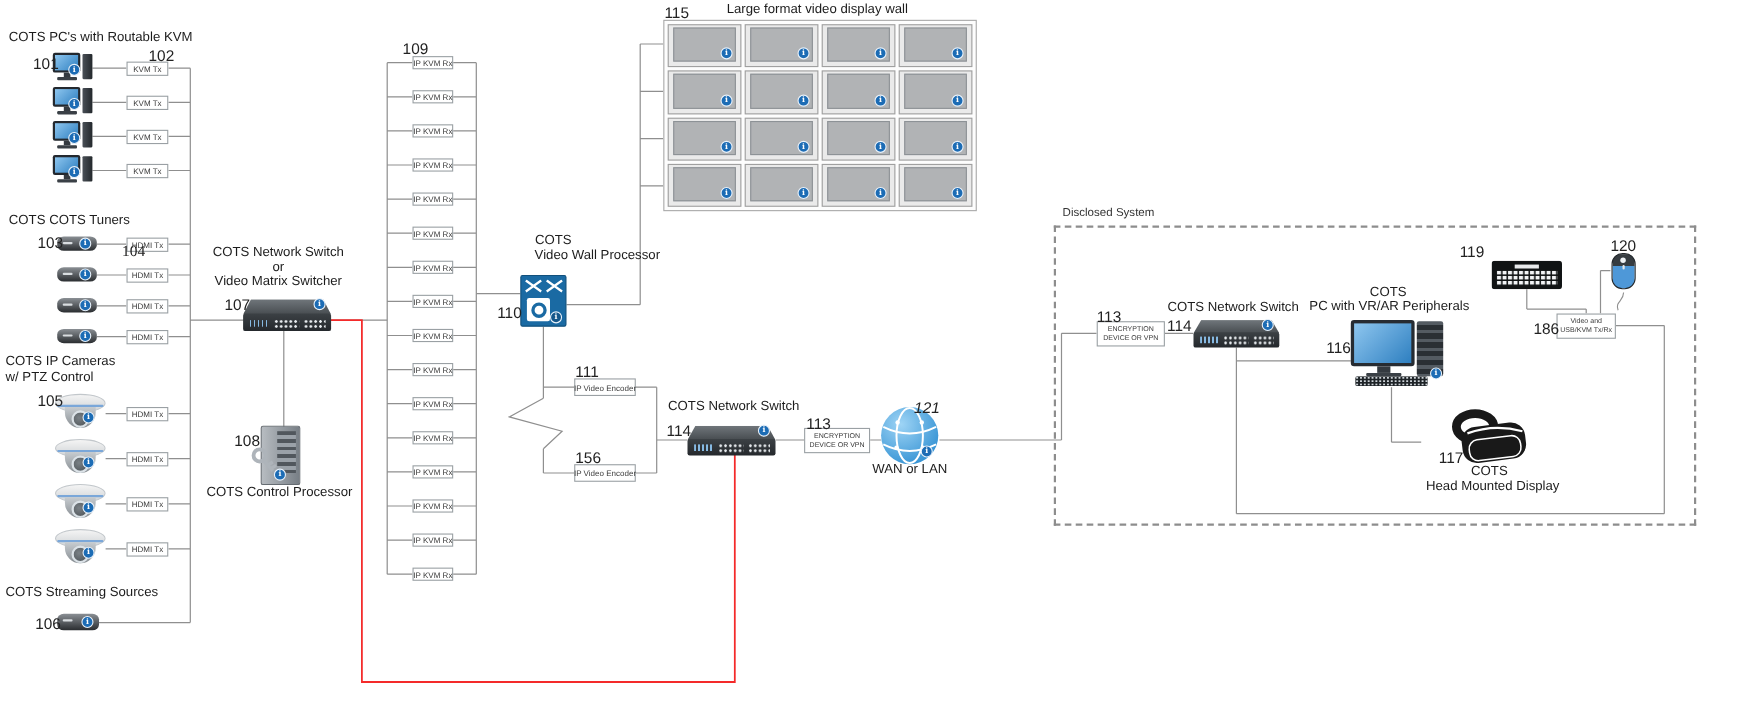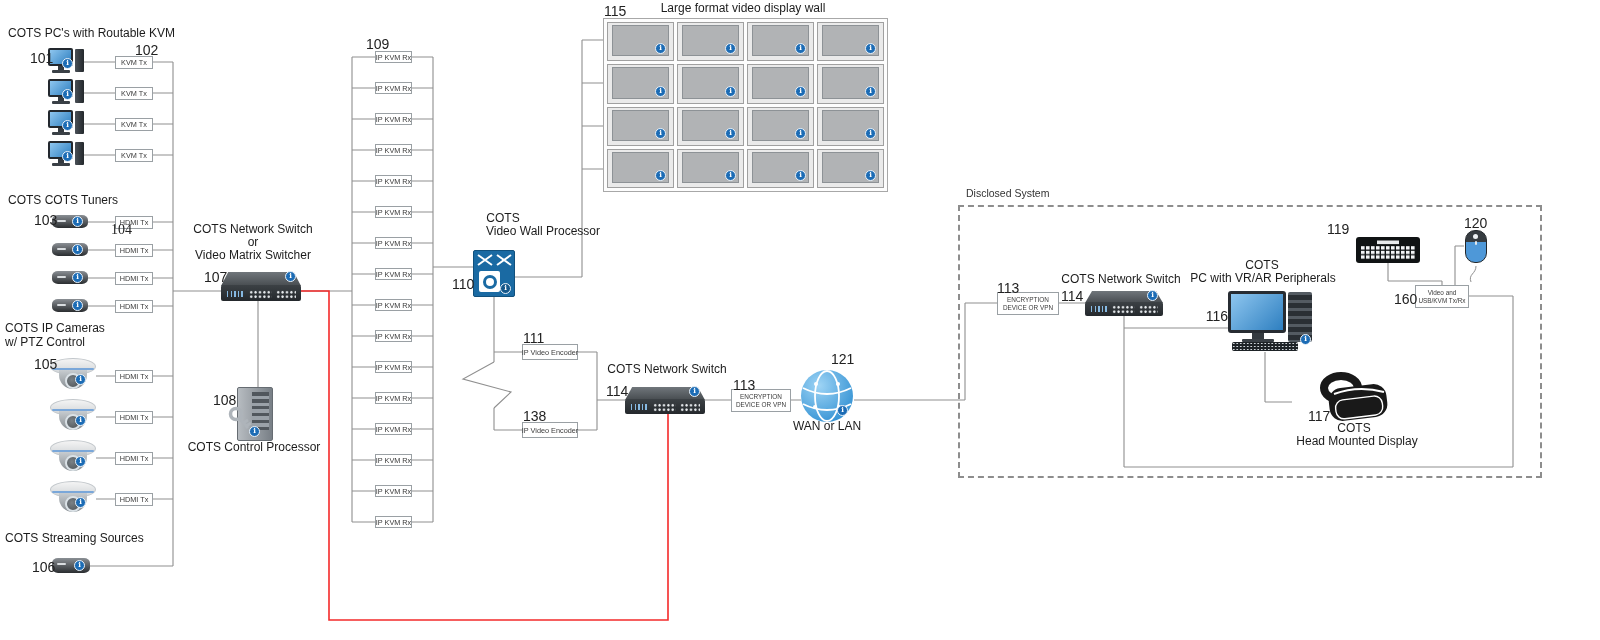--- a/index.html
+++ b/index.html
@@ -255,21 +255,21 @@
       <path d="M1,1 L15,11 M15,1 L1,11 M20,1 L34,11 M34,1 L20,11" stroke="#fff" stroke-width="2" fill="none"></path>
     </svg>
     <div class="panel">
         <div class="ring"></div>
       </div>
     <span class="badge"></span>
   </div>
 
   <div class="ref" style="left:523px;top:330px;">111</div>
   <div class="sbox" style="left:522px;top:344px;width:56px;height:16px;">IP Video Encoder</div>
-  <div class="ref" style="left:523px;top:408px;">138</div>
+  <div class="ref" style="left:523px;top:408px;">156</div>
   <div class="sbox" style="left:522px;top:422px;width:56px;height:16px;">IP Video Encoder</div>
 
   <div class="ref" style="left:604px;top:3px;">115</div>
   <div class="t12 ctr" style="left:743px;top:1px;">Large format video display wall</div>
   <div id="wall">
     <div class="wm">
         <div class="wscr">
           <span class="badge"></span>
         </div>
       </div>
@@ -358,21 +358,21 @@
       <div class="ports p1"></div>
       <div class="ports p2"></div>
       <div class="leds"></div>
     <span class="badge"></span>
   </div>
   <div class="ref" style="left:733px;top:377px;">113</div>
   <div class="sbox2" style="left:731px;top:389px;width:60px;height:23px;">
     <span>ENCRYPTION</span>
     <span>DEVICE OR VPN</span>
   </div>
-  <div class="ref" style="left:831px;top:351px;">121</div>
+  <div class="ref" style="left:831px;top:362px;font-style:italic;">121</div>
   <div class="icon" style="left:800px;top:369px;width:54px;height:54px;">
     <svg width="54" height="54">
       <defs>
           <radialGradient id="gg" cx="35%" cy="30%" r="80%">
             <stop offset="0" stop-color="#9ed4f5"></stop>
             <stop offset="1" stop-color="#2f8fd2"></stop>
           </radialGradient>
         </defs>
       <circle cx="27" cy="27" r="26" fill="url(#gg)"></circle>
       <ellipse cx="27" cy="27" rx="12" ry="25" fill="none" stroke="#fff" stroke-width="1.8"></ellipse>
@@ -432,21 +432,21 @@
       <rect x="21" y="3.5" width="22" height="3.6" fill="#e8eaec"></rect>
       <rect x="4" y="9" width="56" height="14" fill="url(#keys)"></rect>
     </svg>
   </div>
   <div class="ref" style="left:1464px;top:215px;">120</div>
   <div class="icon mouse" style="left:1464px;top:230px;width:24px;height:34px;">
     <div class="mb"></div>
       <div class="wheel"></div>
       <div class="wdot"></div>
   </div>
-  <div class="ref" style="left:1394px;top:291px;width:18px;text-align:right;">160</div>
+  <div class="ref" style="left:1394px;top:291px;width:18px;text-align:right;">186</div>
   <div class="sbox2" style="left:1415px;top:285px;width:54px;height:23px;">
     <span>Video and</span>
     <span>USB/KVM Tx/Rx</span>
   </div>
 
   <div class="ref" style="left:1308px;top:408px;">117</div>
   <div class="icon" style="left:1316px;top:371px;width:76px;height:56px;">
     <svg width="76" height="56" viewBox="0 0 76 56">
       <ellipse cx="25" cy="17" rx="17" ry="12" fill="none" stroke="#191919" stroke-width="8"></ellipse>
       <rect x="13" y="15" width="58" height="33" rx="13" fill="#191919" transform="rotate(-7 42 31)"></rect>

